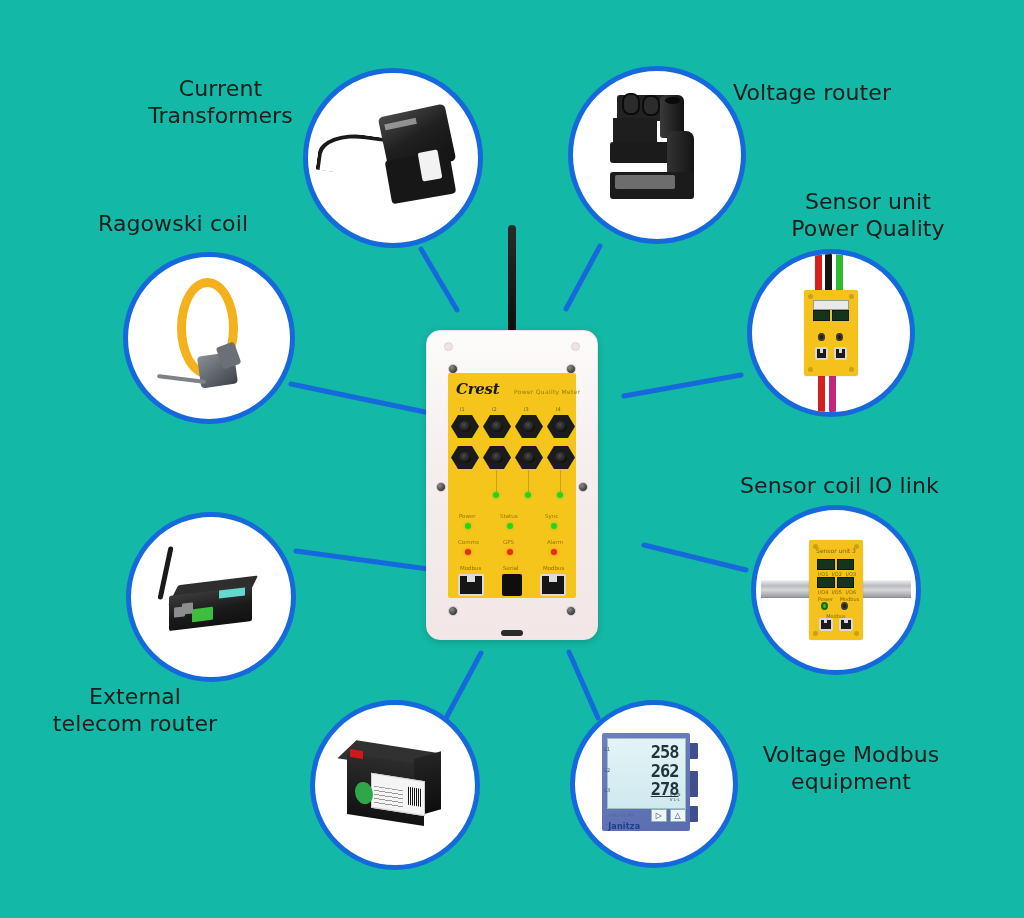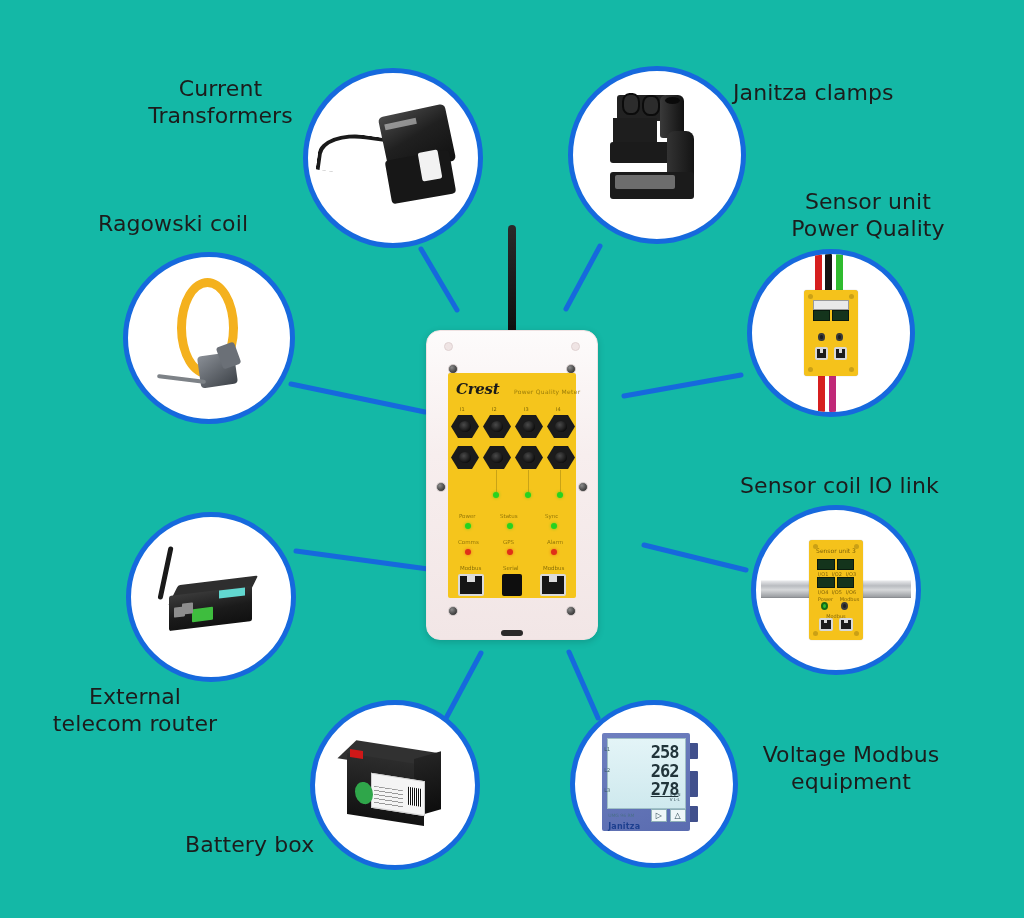--- a/index.html
+++ b/index.html
@@ -612,33 +612,32 @@
 
       <line x1="444" y1="722" x2="481" y2="653"></line>
 
       <line x1="598" y1="718" x2="569" y2="652"></line>
     </g>
   </svg>
 
   <div class="label center" style="left:118px; top:76px; width:205px;">Current
 Transformers</div>
 
-  <div class="label left" style="left:733px; top:80px; width:230px;">Janitza clamps</div>
+  <div class="label left" style="left:733px; top:80px; width:230px;">Voltage router</div>
 
   <div class="label center" style="left:768px; top:189px; width:200px;">Sensor unit
 Power Quality</div>
 
   <div class="label left" style="left:98px; top:211px; width:230px;">Ragowski coil</div>
 
   <div class="label left" style="left:740px; top:473px; width:250px;">Sensor coil IO link</div>
 
   <div class="label center" style="left:35px; top:684px; width:200px;">External
 telecom router</div>
 
-  <div class="label left" style="left:185px; top:832px; width:200px;">Battery box</div>
 
   <div class="label center" style="left:746px; top:742px; width:210px;">Voltage Modbus
 equipment</div>
 
   <div class="bubble" style="left:303px; top:68px; width:180px; height:180px;">
     <div class="art">
       <div class="ct-cable"></div>
       <div class="ct-body"></div>
       <div class="ct-jaw"></div>
       <div class="ct-jaw-gap"></div>

